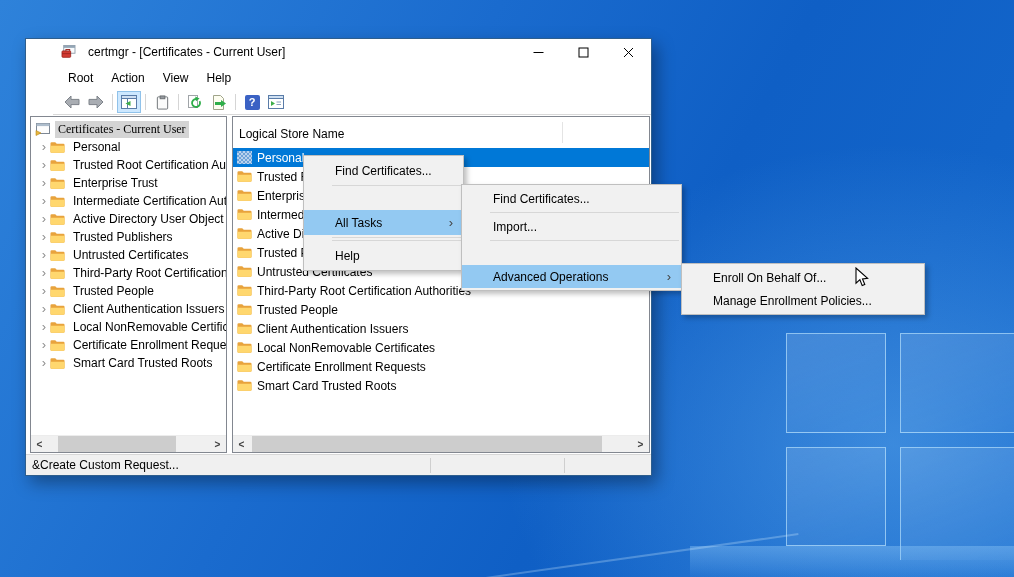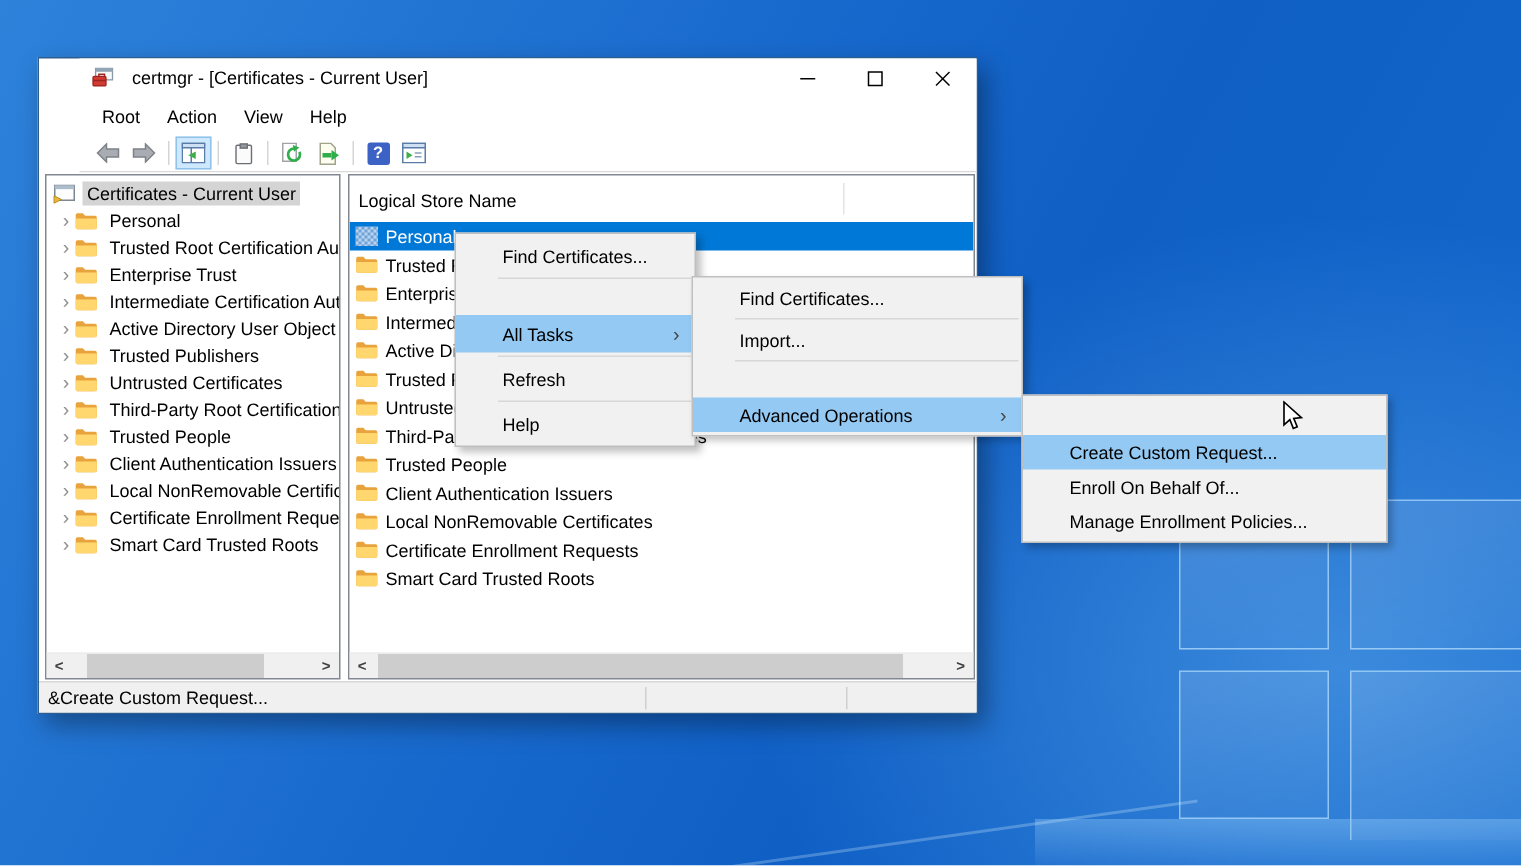--- a/index.html
+++ b/index.html
@@ -45,21 +45,21 @@
   #right-pane { left:206px; top:1px; width:418px; height:337px; }
 
   
   .tree { position:absolute; left:0; top:3px; right:0; bottom:17px; overflow:hidden; }
   .ti { height:18px; display:flex; align-items:center; white-space:nowrap; }
   .ti .chev { width:12px; margin-left:7px; color:#8f8f8f; font-size:13px; line-height:10px; text-align:center; flex:0 0 auto; }
   .ti.root { padding-left:4px; }
   .ico { width:15px; height:13px; margin-right:5px; display:inline-flex; flex:0 0 auto; }
   .ico svg { width:15px; height:13px; }
   .ti-label { padding:1px 3px; }
-  .ti.selected .ti-label { background:#d4d4d4; }
+  .ti.selected .ti-label { background:#d4d4d4;font-family:Liberation Serif, serif; }
 
   
   .list-header { position:relative; height:30px; }
   .lh-label { position:absolute; left:6px; top:10px; }
   .lh-div { position:absolute; left:329px; top:5px; width:1px; height:21px; background:#e4e4e4; }
   .list { position:absolute; left:0; top:31px; right:0; bottom:17px; overflow:hidden; }
   .li { height:19px; display:flex; align-items:center; padding-left:4px; white-space:nowrap; }
   .li.selected { background:#0078d7; color:#fff; }
   .checker { display:none; width:15px; height:13px; margin-right:5px; flex:0 0 auto;
     background:repeating-conic-gradient(#b9d3ee 0 25%, #6fa3d8 0 50%); background-size:4px 4px; }
@@ -533,24 +533,20 @@
 <div class="mi">
       <span class="mi-label">Find Certificates...</span>
 
     </div>
     <div class="menu-sep"></div>
     <div class="mi highlighted submenu">
       <span class="mi-label">All Tasks</span>
       <span class="mi-arrow">›</span>
     </div>
     <div class="menu-sep"></div>
-    <div class="mi">
-      <span class="mi-label">Refresh</span>
-
-    </div>
     <div class="menu-sep"></div>
     <div class="mi">
       <span class="mi-label">Help</span>
 
     </div>
   </div>
 
 <div class="menu" id="all-tasks-menu">
 
 <div class="mi">
@@ -564,24 +560,20 @@
     </div>
     <div class="menu-sep"></div>
     <div class="mi highlighted submenu">
       <span class="mi-label">Advanced Operations</span>
       <span class="mi-arrow">›</span>
     </div>
   </div>
 
 <div class="menu" id="adv-ops-menu">
 
-<div class="mi highlighted">
-      <span class="mi-label">Create Custom Request...</span>
-
-    </div>
     <div class="mi">
       <span class="mi-label">Enroll On Behalf Of...</span>
 
     </div>
     <div class="mi">
       <span class="mi-label">Manage Enrollment Policies...</span>
 
     </div>
   </div>
 

